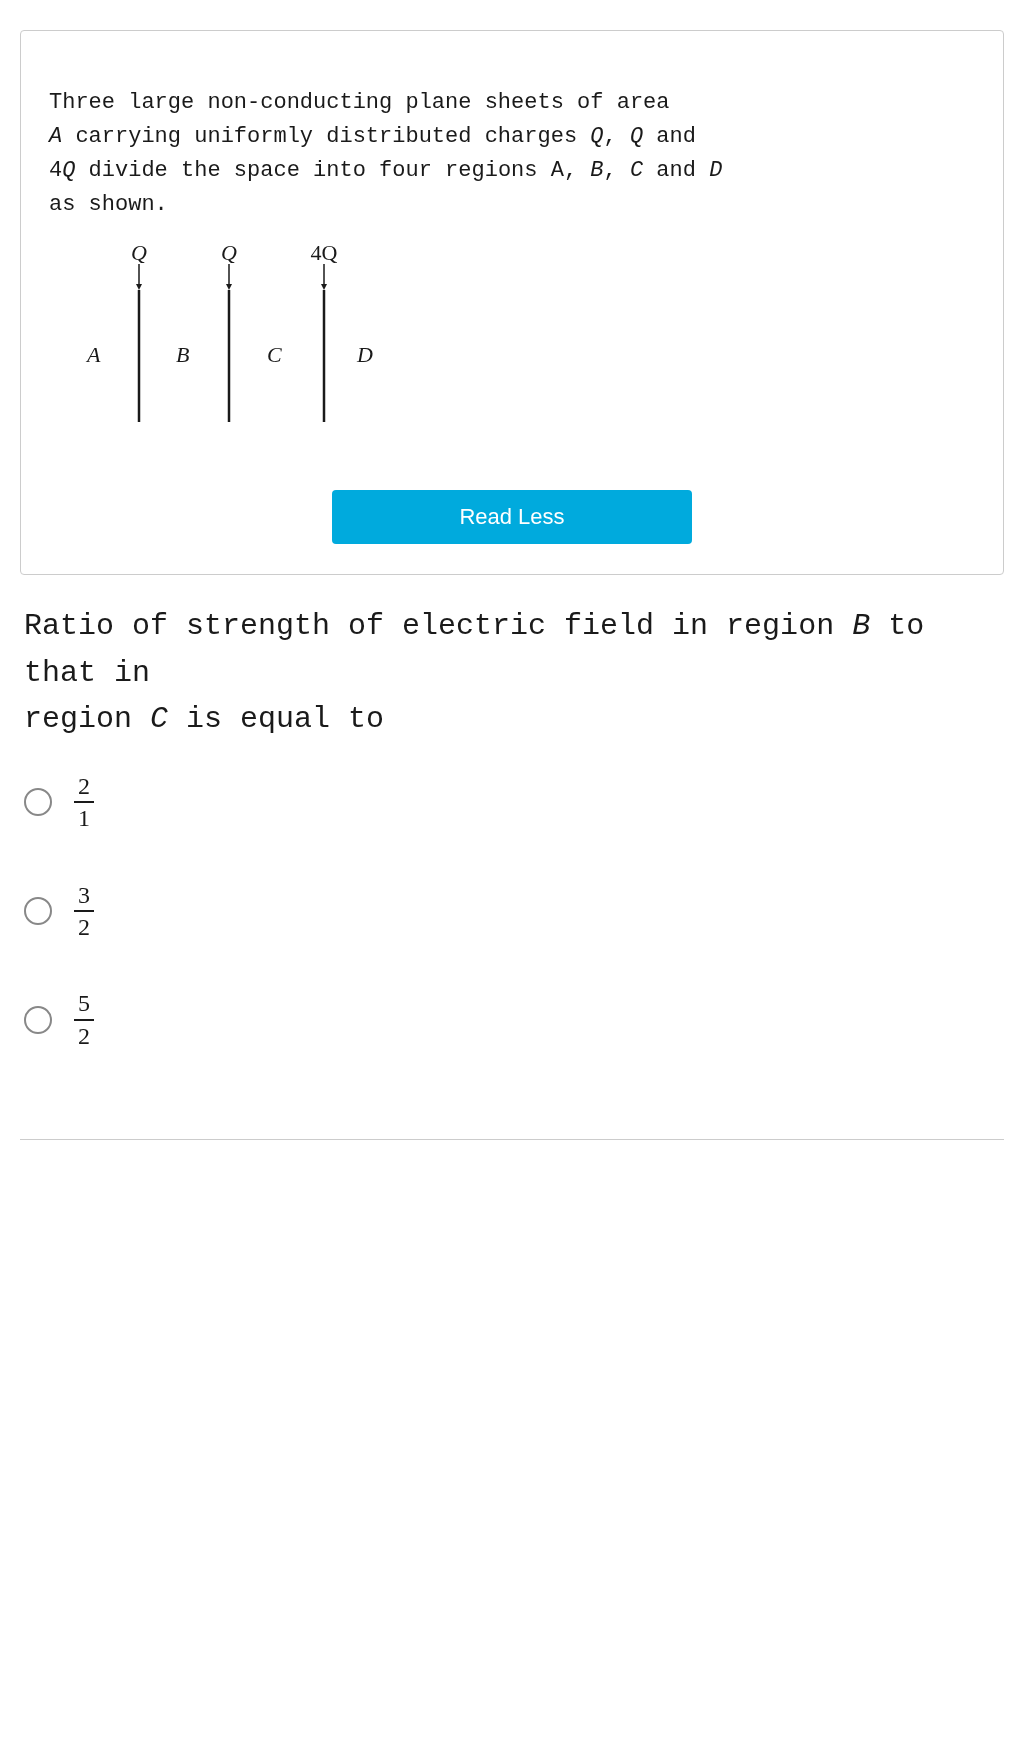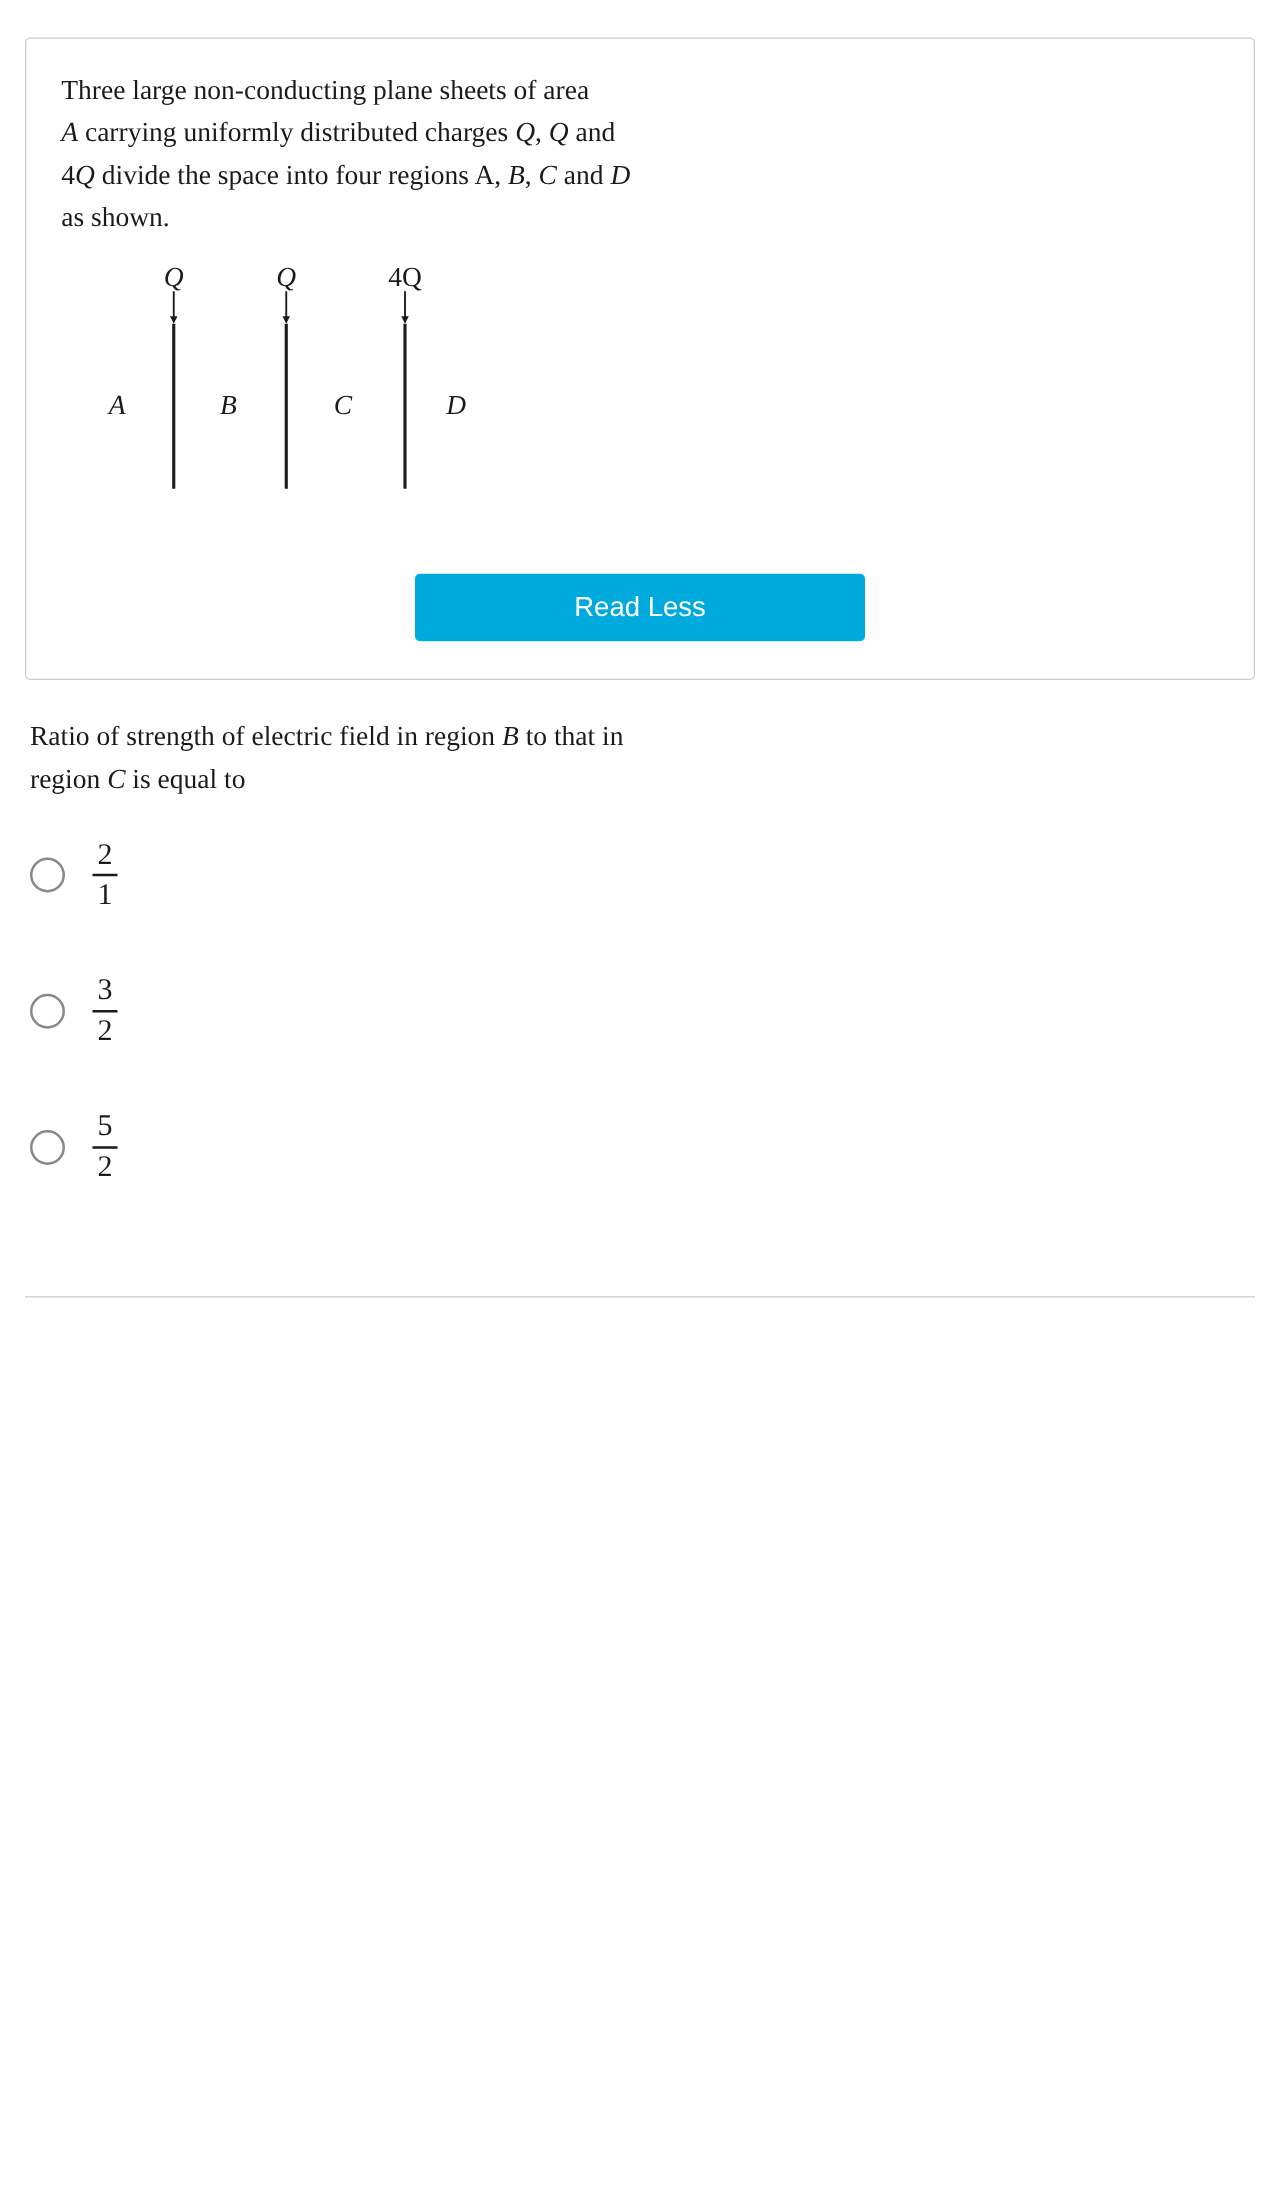--- a/index.html
+++ b/index.html
@@ -29,21 +29,22 @@
       margin: 30px 20px 0 20px;
       padding: 24px 28px 24px 28px;
       border-radius: 4px;
       background: #ffffff;
     }
 
     .question-text {
       font-size: 22px;
       line-height: 1.55;
       color: #1a1a1a;
-      font-family: Liberation Serif, serif;
+      font-family: Liberation Mono, monospace;
+      margin-top: 31px;
     }
 
     .question-text em {
       font-style: italic;
     }
 
     
     .read-less-btn {
       display: block;
       margin: 28px auto 6px auto;
@@ -56,24 +57,24 @@
       border-radius: 4px;
       padding: 14px 92px;
       cursor: pointer;
       text-align: center;
       width: 360px;
     }
 
     
     .main-question {
       padding: 28px 22px 0 24px;
-      font-size: 22px;
+      font-size: 30px;
       line-height: 1.55;
       color: #1a1a1a;
-      font-family: Liberation Serif, serif;
+      font-family: Liberation Mono, monospace;
     }
 
     
     .options-area {
       padding: 30px 24px 40px 24px;
     }
 
     .option-row {
       display: flex;
       align-items: center;

